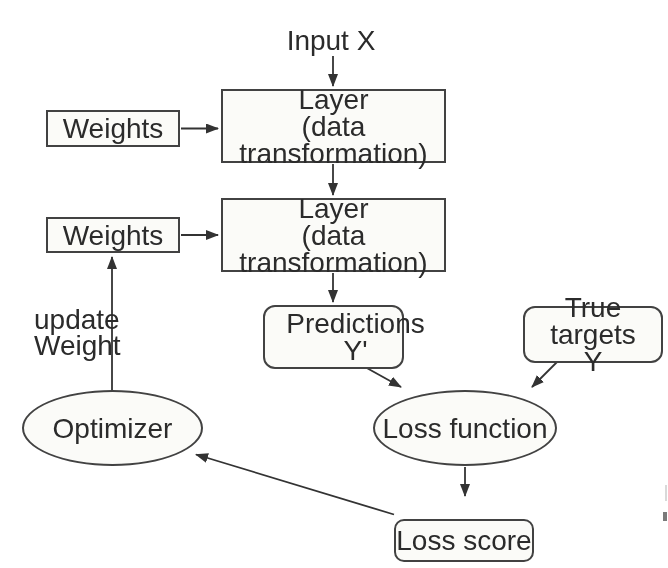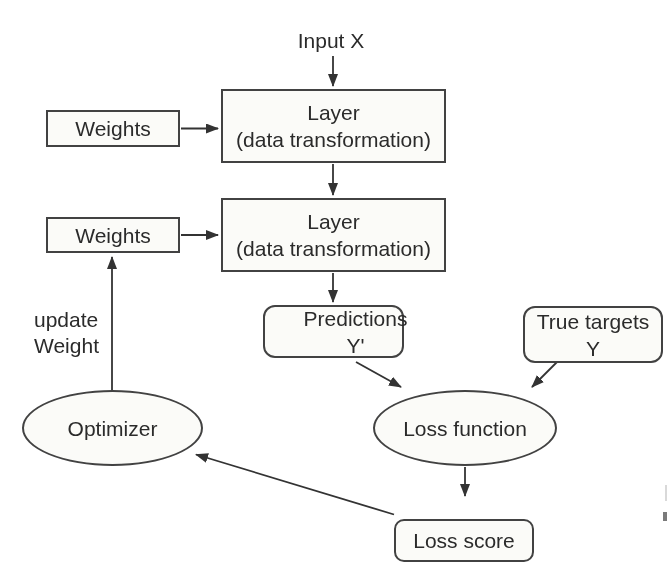--- a/index.html
+++ b/index.html
@@ -6,21 +6,21 @@
     --background:#ffffff;
     --node-fill:#fbfbf8;
     --border:#424242;
     --text:#2b2b2b;
     --arrow:#333333;
   }
   html,body{margin:0;padding:0;background:var(--background);}
   .canvas{
     position:relative;width:668px;height:568px;background:var(--background);
     font-family:"Liberation Sans","DejaVu Sans",sans-serif;
-    color:var(--text);font-size:21px;overflow:hidden;
+    color:var(--text);font-size:28px;overflow:hidden;
   }
   .node{
     position:absolute;box-sizing:border-box;
     background:var(--node-fill);border:2px solid var(--border);
     display:flex;flex-direction:column;align-items:center;justify-content:center;
     text-align:center;line-height:27px;
   }
   .rounded{border-radius:12px;}
   .ellipse{border-radius:50%;border-width:2px;}
   .floating-label{
@@ -73,21 +73,21 @@
 
   <div class="node" style="left:46px;top:217px;width:134px;height:36px;">
     <span>Weights</span>
   </div>
 
   <div class="node" style="left:221px;top:198px;width:225px;height:74px;">
     <span>Layer</span>
     <span>(data transformation)</span>
   </div>
 
-  <div class="node rounded" style="left:263px;top:305px;width:141px;height:53px;padding-left:44px;">
+  <div class="node rounded" style="left:263px;top:305px;width:141px;height:64px;padding-left:44px;">
     <span>Predictions</span>
     <span>Y'</span>
   </div>
 
   <div class="node rounded" style="left:523px;top:306px;width:140px;height:57px;">
     <span>True targets</span>
     <span>Y</span>
   </div>
 
   <div class="node rounded" style="left:394px;top:499px;width:140px;height:43px;border-radius:10px;margin-top:20px;">

